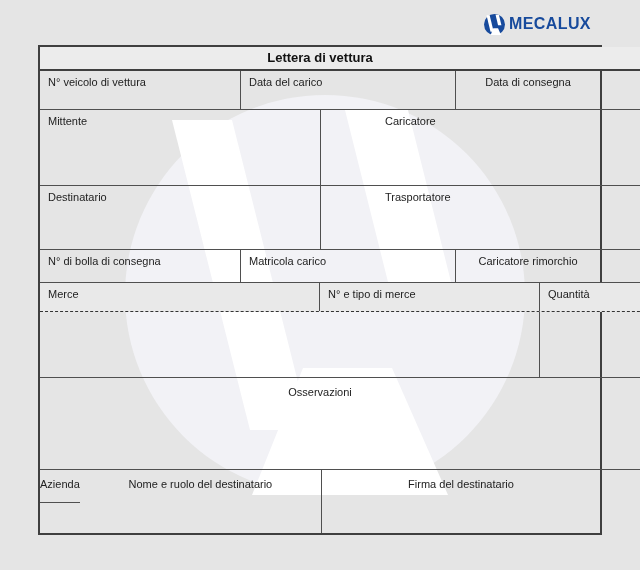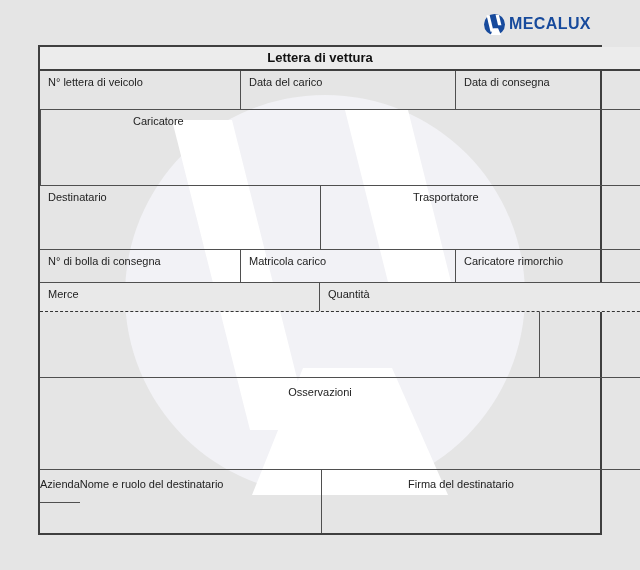--- a/index.html
+++ b/index.html
@@ -39,33 +39,33 @@
 
   .row-1{top:24px;height:39px;}
   .row-2{top:63px;height:76px;}
   .row-3{top:139px;height:64px;}
   .row-4{top:203px;height:33px;}
   .row-5{top:236px;height:29px;background:#e9e9e9;border-bottom:1.5px dashed #333;}
   .row-6{top:265px;height:66px;}
   .row-7{top:331px;height:92px;}
   .row-8{top:423px;height:63px;border-bottom:none;}
 
-  .w200{width:200px;} .w215{width:215px;} .w145{width:145px;}
+  .w200{width:200px;} .w215{width:215px;} .w145{width:145px;text-align:center;}
   .w280{width:280px;}
   .w279{width:279px;} .w220{width:220px;} .w61{width:61px;}
   .w499{width:499px;}
   .w281{width:281px;} .w279b{width:279px;}
 
-  .indent148{padding-left:92px;}
+  .indent148{padding-left:64px;}
   .center{text-align:center;}
   .pt7{padding-top:7px;}
 
   .split-left{display:flex;flex-direction:row;padding:0;}
   .split-top{height:33px;box-sizing:border-box;border-bottom:1.5px solid #4f4f4f;text-align:center;padding-top:7px;}
-  .split-bottom{flex:1;padding-top:7px;}
+  .split-bottom{flex:1;text-align:center;padding-top:7px;}
 </style>
 </head>
 <body>
 
 <div class="page">
 
   <svg class="watermark" viewBox="0 0 400 400" aria-hidden="true">
     <circle cx="200" cy="200" r="200" fill="#f2f2f6"></circle>
     <polygon points="47,25 107,25 185,335 125,335" fill="#ffffff"></polygon>
     <polygon points="220,15 283,15 333,215 270,215" fill="#ffffff"></polygon>
@@ -85,31 +85,34 @@
   <div class="form">
 
     <div class="row row-title">
       <div class="cell">
         <span class="title-text">Lettera di vettura</span>
       </div>
     </div>
 
     <div class="row row-1">
       <div class="cell w200">
-        <span class="lbl">N° lettera di veicolo</span>
+        <span class="lbl">N° veicolo di vettura</span>
       </div>
       <div class="cell w215 bl">
         <span class="lbl">Data del carico</span>
       </div>
       <div class="cell w145 bl">
         <span class="lbl">Data di consegna</span>
       </div>
     </div>
 
     <div class="row row-2">
+      <div class="cell w280">
+        <span class="lbl">Mittente</span>
+      </div>
       <div class="cell w280 bl indent148">
         <span class="lbl">Caricatore</span>
       </div>
     </div>
 
     <div class="row row-3">
       <div class="cell w280">
         <span class="lbl">Destinatario</span>
       </div>
       <div class="cell w280 bl indent148">
@@ -125,20 +128,23 @@
         <span class="lbl">Matricola carico</span>
       </div>
       <div class="cell w145 bl">
         <span class="lbl">Caricatore rimorchio</span>
       </div>
     </div>
 
     <div class="row row-5">
       <div class="cell w279">
         <span class="lbl">Merce</span>
+      </div>
+      <div class="cell w220 bl">
+        <span class="lbl">N° e tipo di merce</span>
       </div>
       <div class="cell w61 bl">
         <span class="lbl">Quantità</span>
       </div>
     </div>
 
     <div class="row row-6">
       <div class="cell w499"></div>
       <div class="cell w61 bl"></div>
     </div>

